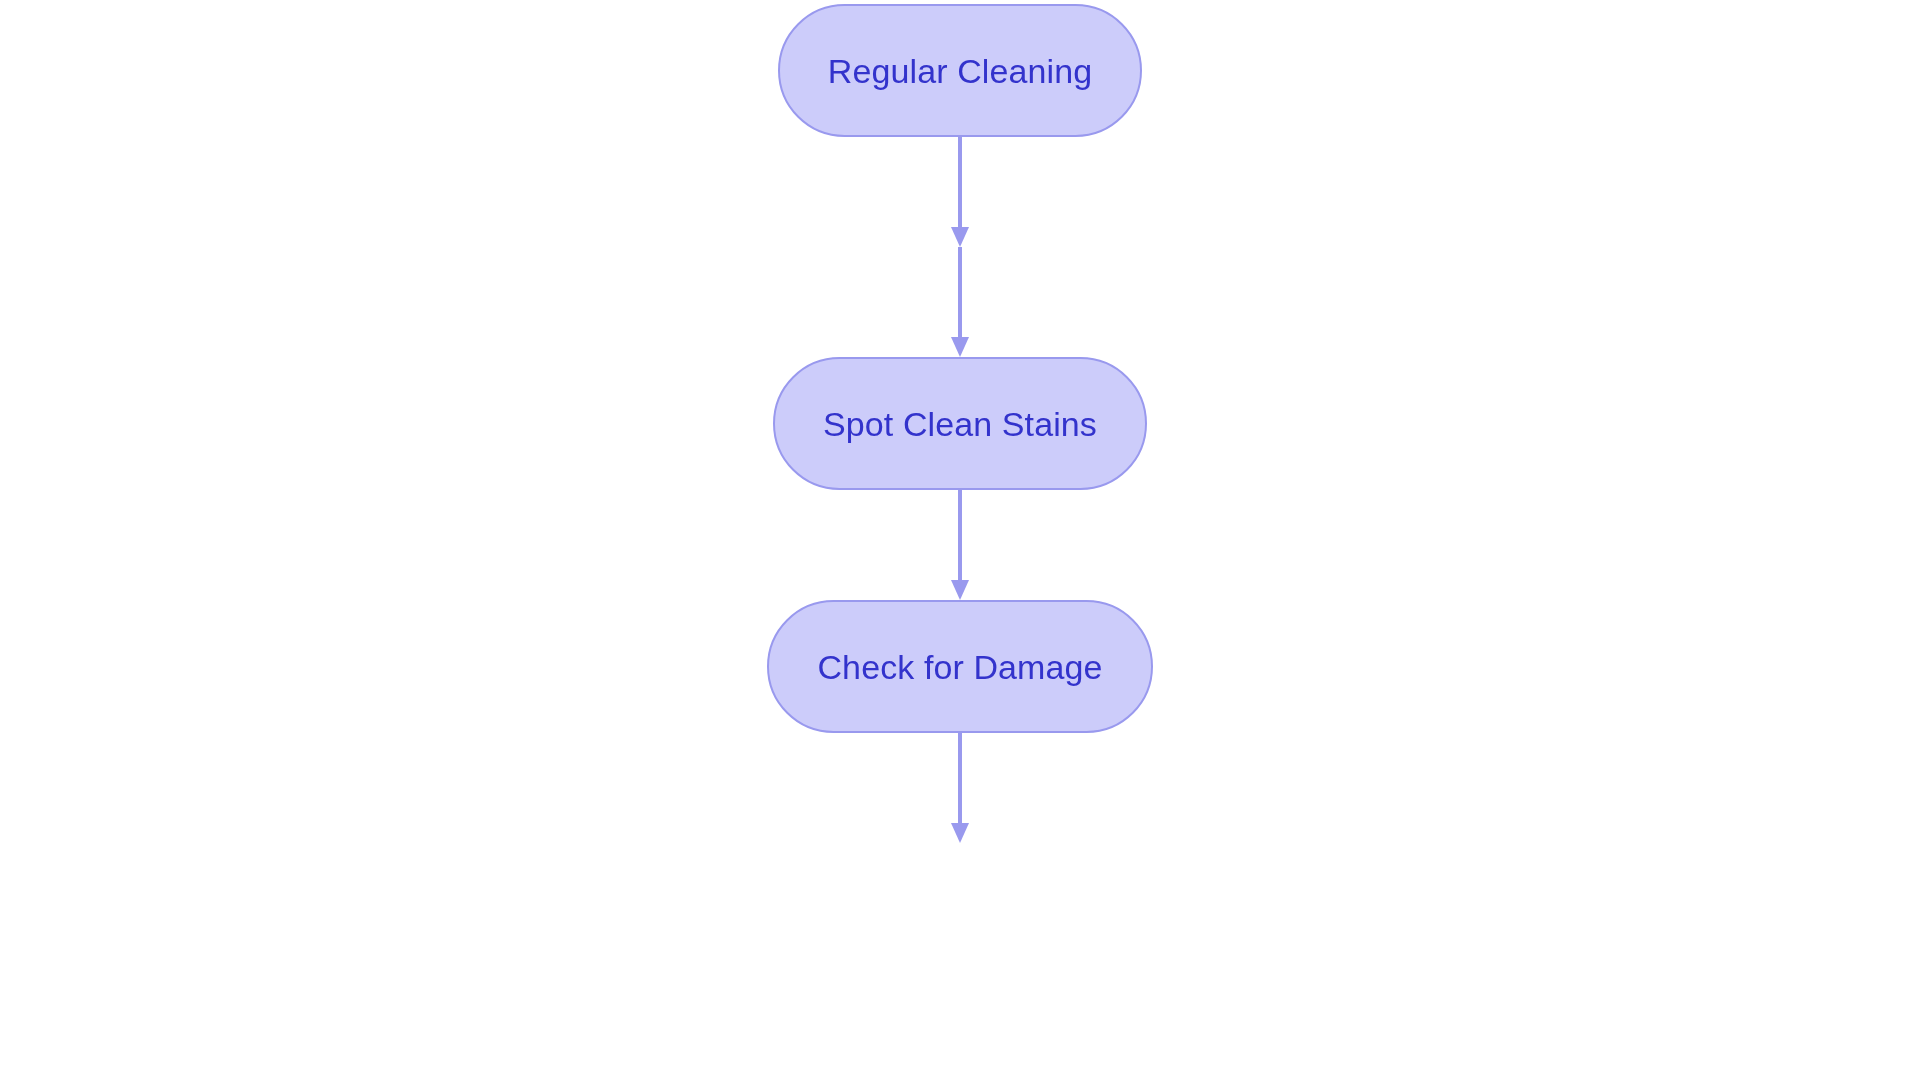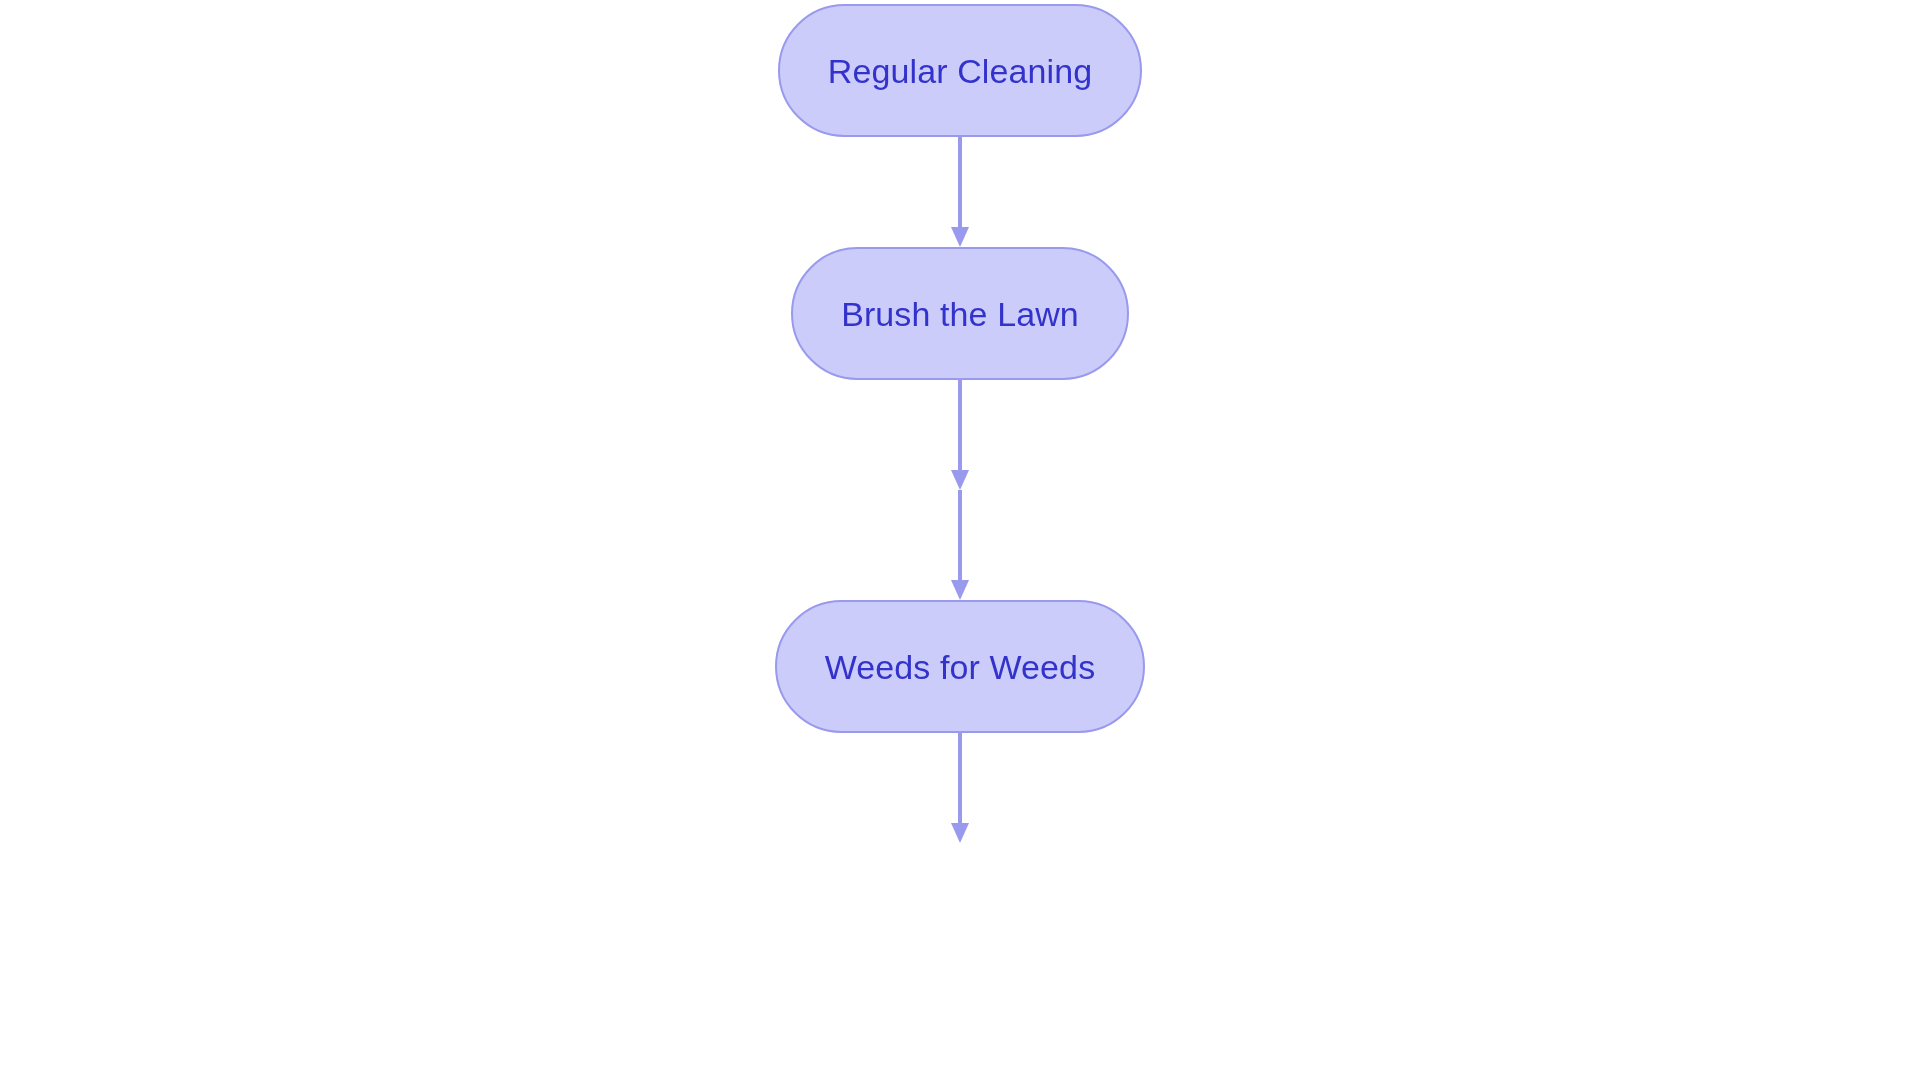--- a/index.html
+++ b/index.html
@@ -73,37 +73,37 @@
 
     <div class="flow-node">
       <span class="node-label">Regular Cleaning</span>
     </div>
 
     <svg class="flow-connector" viewBox="0 0 24 110" aria-hidden="true">
       <line x1="12" y1="0" x2="12" y2="92" stroke="#9999ee" stroke-width="4"></line>
       <polygon points="3,90 21,90 12,110" fill="#9999ee"></polygon>
     </svg>
 
+
+    <svg class="flow-connector" viewBox="0 0 24 110" aria-hidden="true">
+      <line x1="12" y1="0" x2="12" y2="92" stroke="#9999ee" stroke-width="4"></line>
+      <polygon points="3,90 21,90 12,110" fill="#9999ee"></polygon>
+    </svg>
+
     <div class="flow-node">
-      <span class="node-label">Brush the Lawn</span>
+      <span class="node-label">Spot Clean Stains</span>
     </div>
 
     <svg class="flow-connector" viewBox="0 0 24 110" aria-hidden="true">
       <line x1="12" y1="0" x2="12" y2="92" stroke="#9999ee" stroke-width="4"></line>
       <polygon points="3,90 21,90 12,110" fill="#9999ee"></polygon>
     </svg>
 
-
-    <svg class="flow-connector" viewBox="0 0 24 110" aria-hidden="true">
-      <line x1="12" y1="0" x2="12" y2="92" stroke="#9999ee" stroke-width="4"></line>
-      <polygon points="3,90 21,90 12,110" fill="#9999ee"></polygon>
-    </svg>
-
     <div class="flow-node">
-      <span class="node-label">Weeds for Weeds</span>
+      <span class="node-label">Check for Damage</span>
     </div>
 
     <svg class="flow-connector" viewBox="0 0 24 110" aria-hidden="true">
       <line x1="12" y1="0" x2="12" y2="92" stroke="#9999ee" stroke-width="4"></line>
       <polygon points="3,90 21,90 12,110" fill="#9999ee"></polygon>
     </svg>
 
 
   </div>
 </div>

